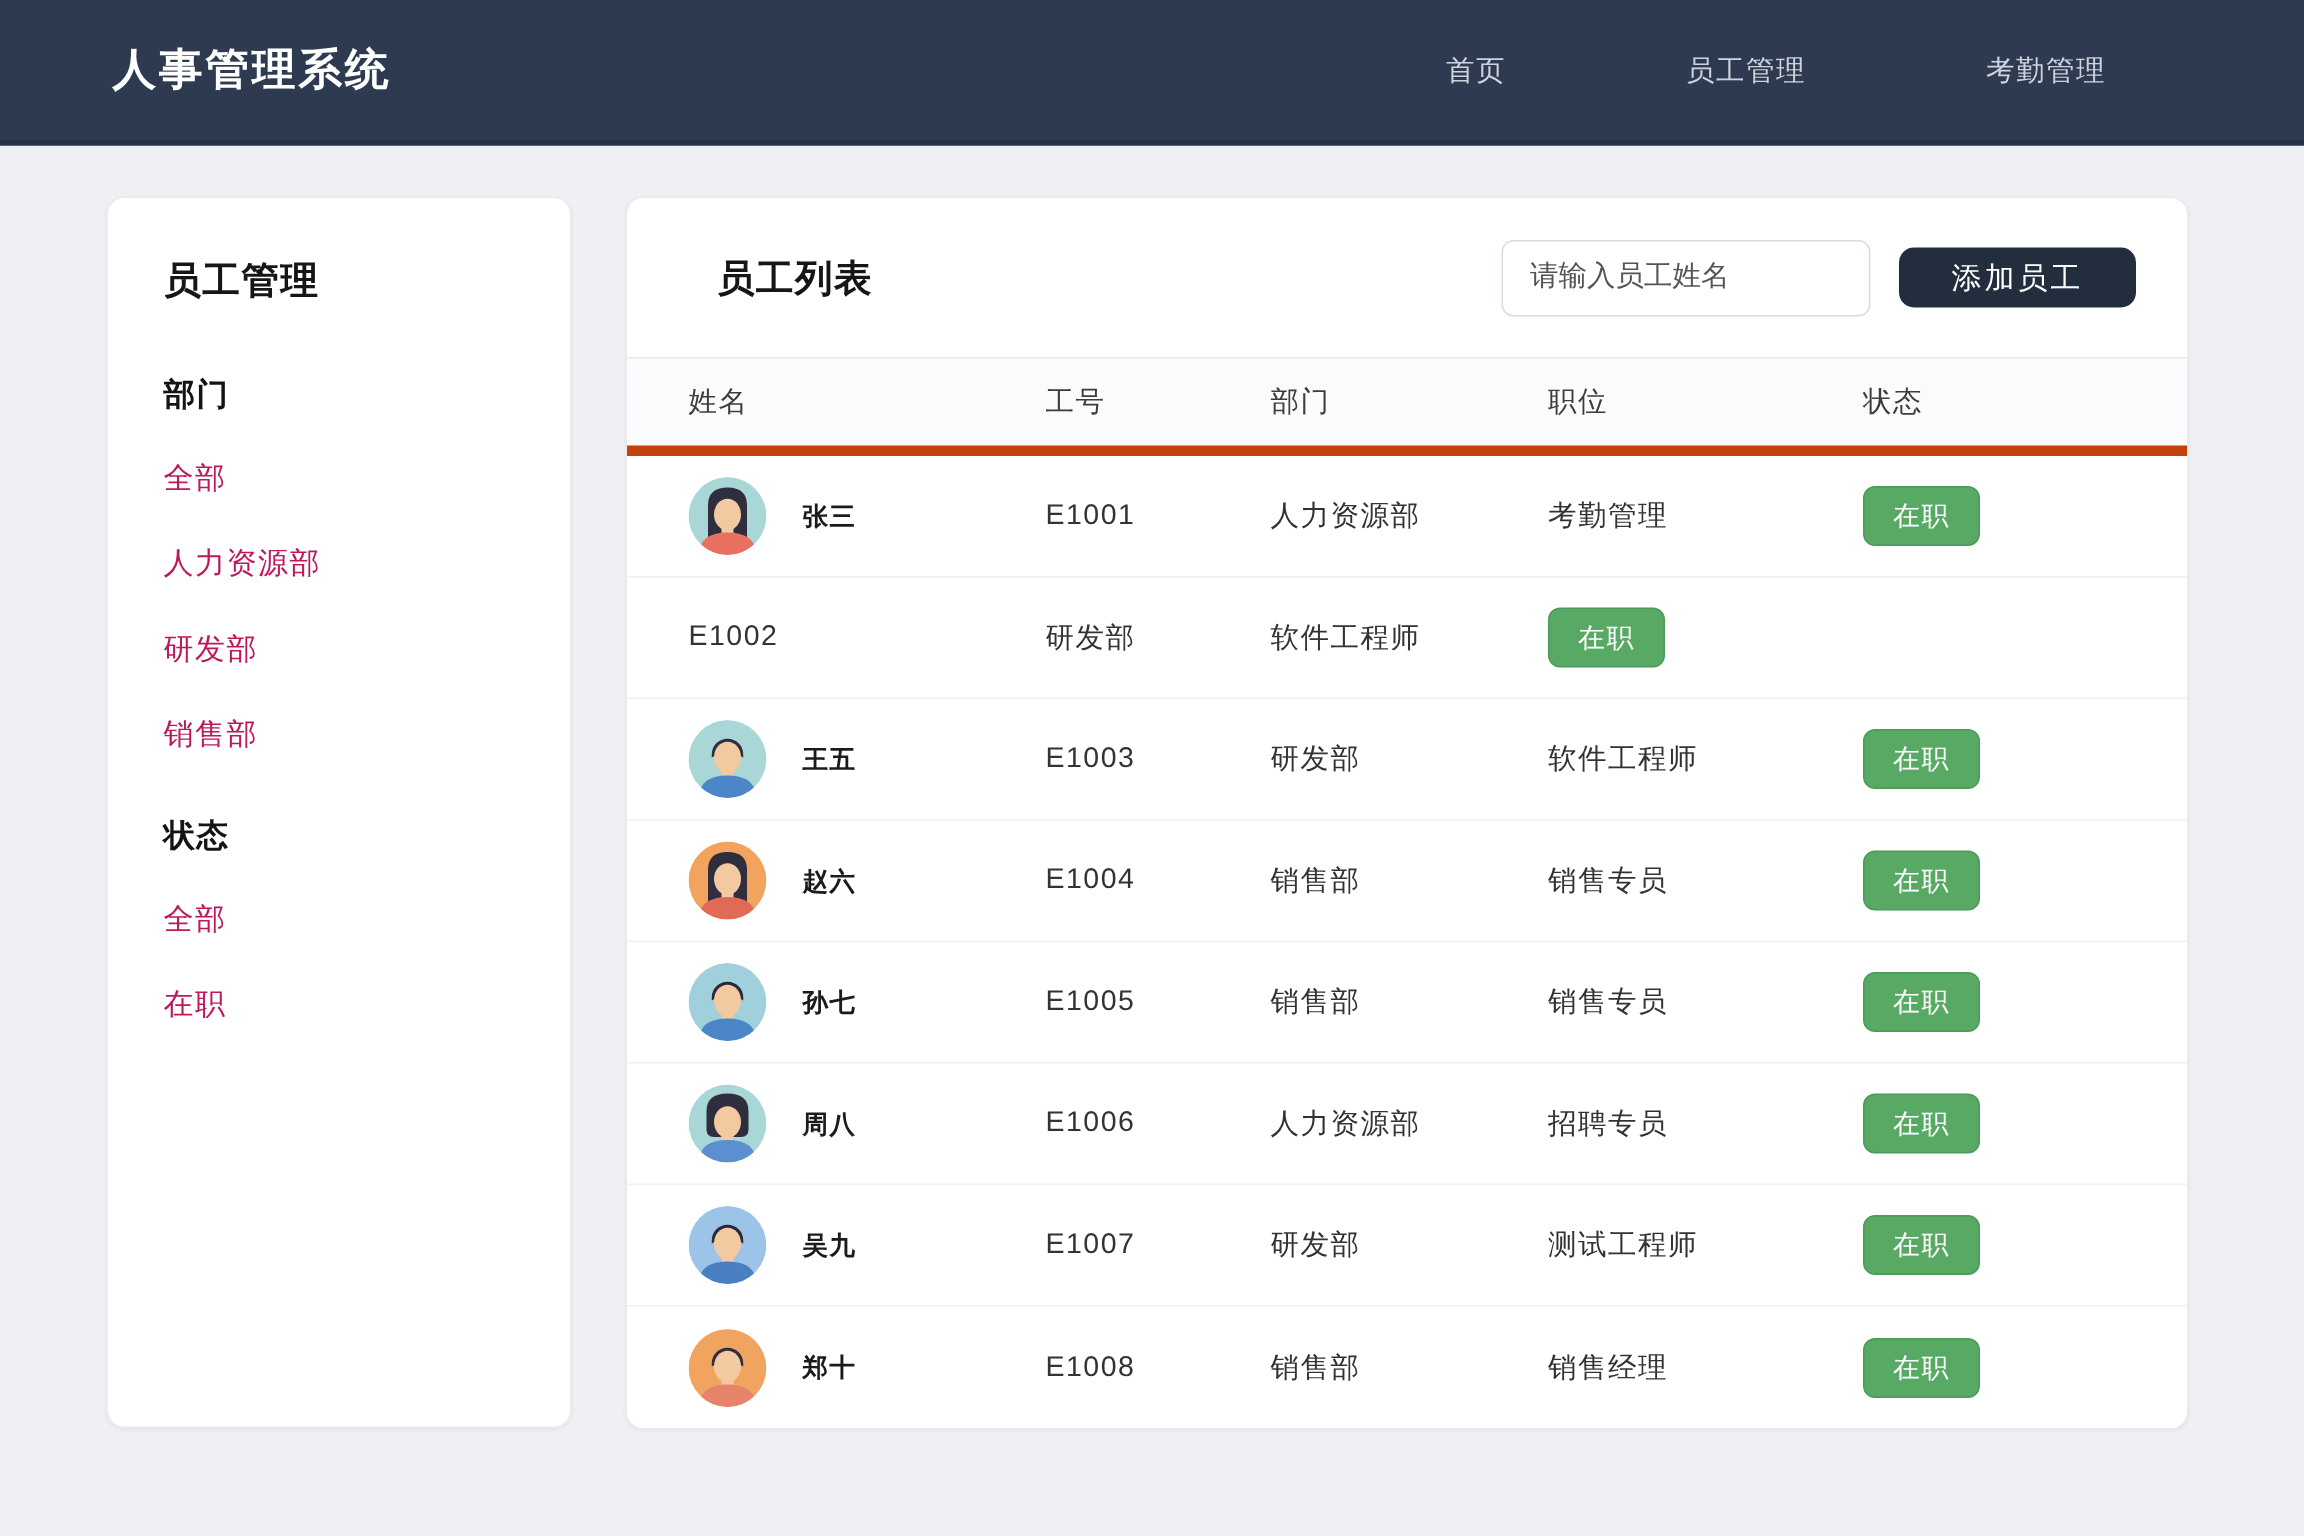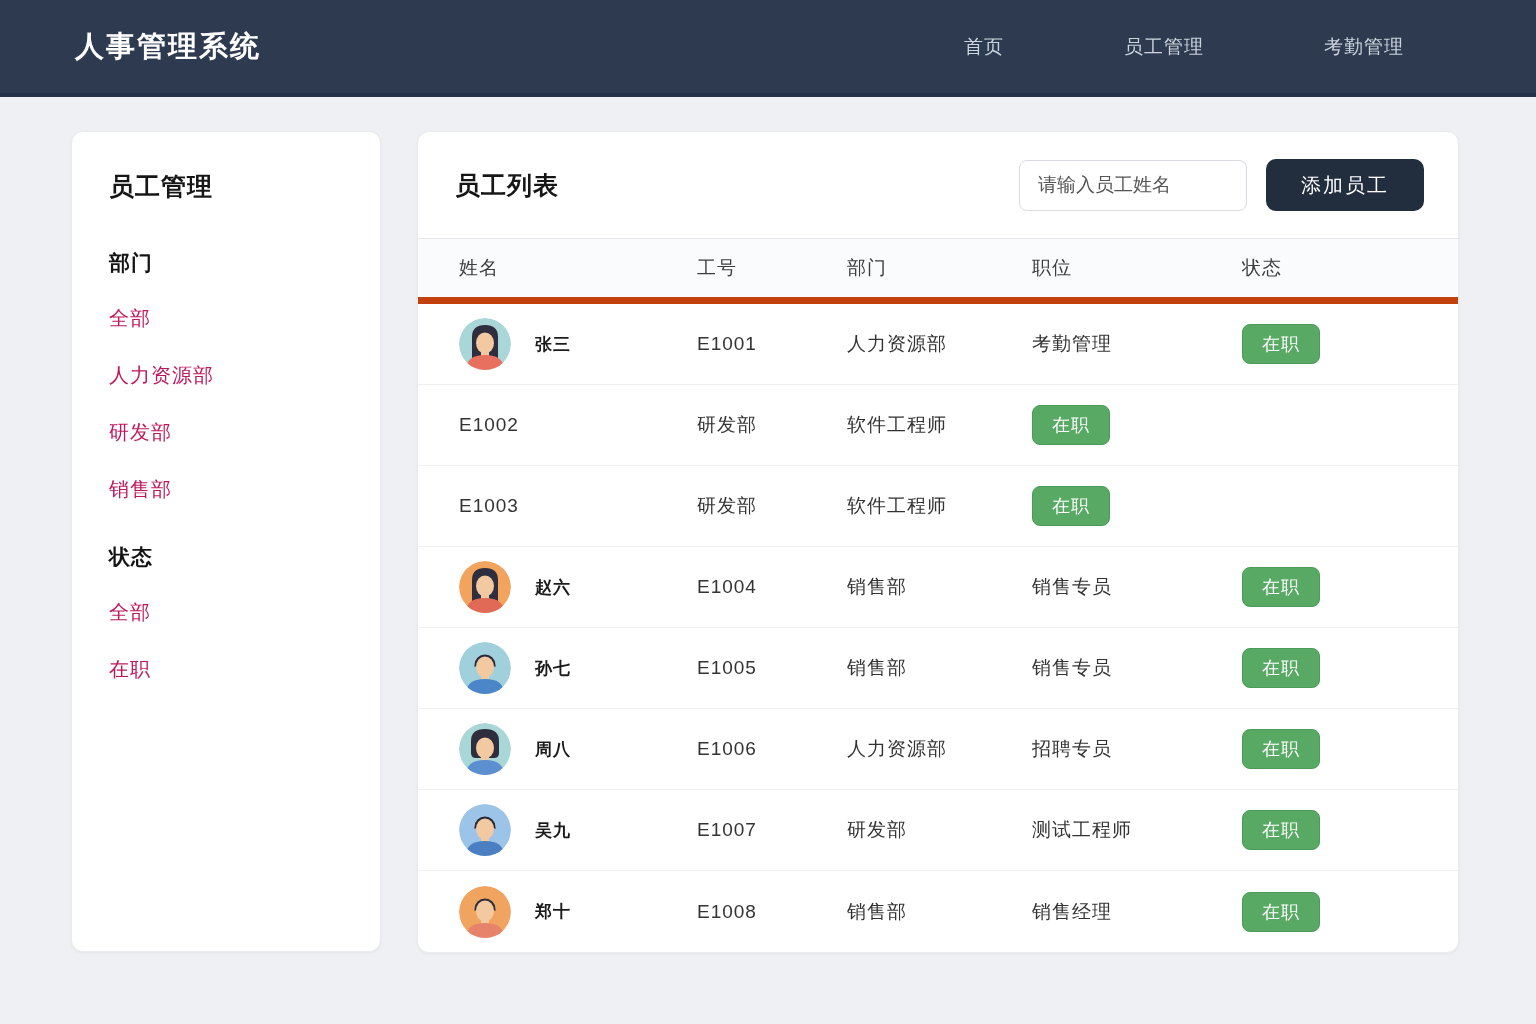--- a/index.html
+++ b/index.html
@@ -31,31 +31,31 @@
     box-shadow:0 1px 3px rgba(0,0,0,.05);
   }
   
   .sidebar{width:310px; min-height:821px; padding:38px 24px 40px 37px; flex:none;}
   .sidebar-title{font-size:25px; font-weight:700; color:#161616; margin-bottom:46px; letter-spacing:1px;}
   .side-section{margin-bottom:40px;}
   .side-header{font-size:21px; font-weight:700; color:#141414; margin-bottom:28px; letter-spacing:1px;}
   .side-item{font-size:20px; color:#be185d; margin-bottom:30px; cursor:pointer; letter-spacing:1px;}
   
   .main{flex:1; min-height:820px; display:flex; flex-direction:column;}
-  .main-header{height:106px; display:flex; align-items:center; padding:0 34px 0 37px;}
+  .main-header{height:106px; display:flex; align-items:center; padding:0 34px 0 60px;}
   .main-title{font-size:25px; font-weight:700; color:#161616; letter-spacing:1px;}
   .header-actions{margin-left:auto; display:flex; gap:19px; align-items:center;}
   .search-input{
-    width:228px; height:51px; border:1px solid #d9dbe0; border-radius:8px;
+    width:246px; height:51px; border:1px solid #d9dbe0; border-radius:8px;
     padding:0 18px; font-size:19px; color:#222; outline:none;
     font-family:inherit;
   }
   .search-input::placeholder{color:#555;}
   .add-btn{
-    width:158px; height:52px; border:none; border-radius:10px;
+    width:158px; height:40px; border:none; border-radius:10px;
     background:var(--button-bg); color:#fff; font-size:20px; cursor:pointer;
     font-family:inherit; letter-spacing:2px;
   }
   
   .grid-row{
     display:grid; grid-template-columns:238px 150px 185px 210px 1fr;
     align-items:center; padding:0 41px;
   }
   .thead{
     height:66px; background:#fafbfc;
@@ -147,20 +147,39 @@
           <div class="cell">考勤管理</div>
           <div class="cell"><span class="badge">在职</span></div>
         </div>
         <div class="grid-row trow">
           <div class="cell">E1002</div>
           <div class="cell">研发部</div>
           <div class="cell">软件工程师</div>
           <div class="cell"><span class="badge">在职</span></div>
         </div>
         <div class="grid-row trow">
+          <div class="cell-name">
+            <svg class="avatar" width="52" height="52" viewBox="0 0 52 52">
+              <defs>
+                <clipPath id="avc2">
+                  <circle cx="26" cy="26" r="26"></circle>
+                </clipPath>
+              </defs>
+              <g clip-path="url(#avc2)">
+                <circle cx="26" cy="26" r="26" fill="#a9d6d6"></circle>
+                <g fill="#2e2e3e">
+                  <path d="M15.5,23 A10.5,10.5 0 0 1 36.5,23 L36.5,25 Q26,18 15.5,25 Z"></path>
+                </g>
+                <rect x="22" y="29" width="8" height="10" fill="#f2c9a0"></rect>
+                <ellipse cx="26" cy="25" rx="9" ry="10.5" fill="#f2c9a0"></ellipse>
+                <path d="M7,52 Q7,37 26,37 Q45,37 45,52 Z" fill="#4a86c8"></path>
+              </g>
+            </svg>
+            <span class="emp-name">王五</span>
+          </div>
           <div class="cell">E1003</div>
           <div class="cell">研发部</div>
           <div class="cell">软件工程师</div>
           <div class="cell"><span class="badge">在职</span></div>
         </div>
         <div class="grid-row trow">
           <div class="cell-name">
             <svg class="avatar" width="52" height="52" viewBox="0 0 52 52">
               <defs>
                 <clipPath id="avc3">

